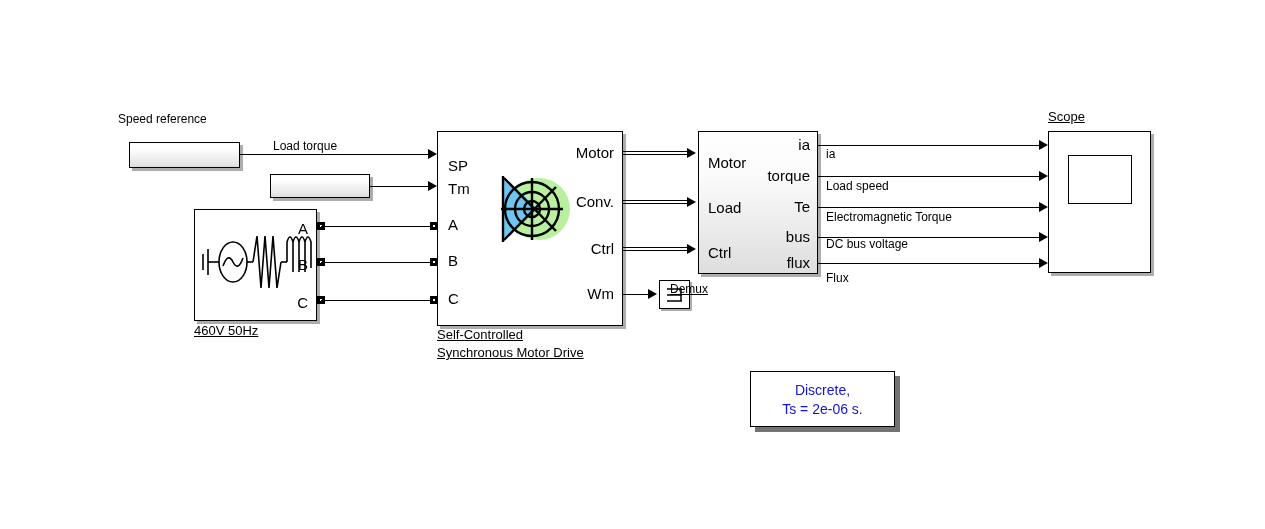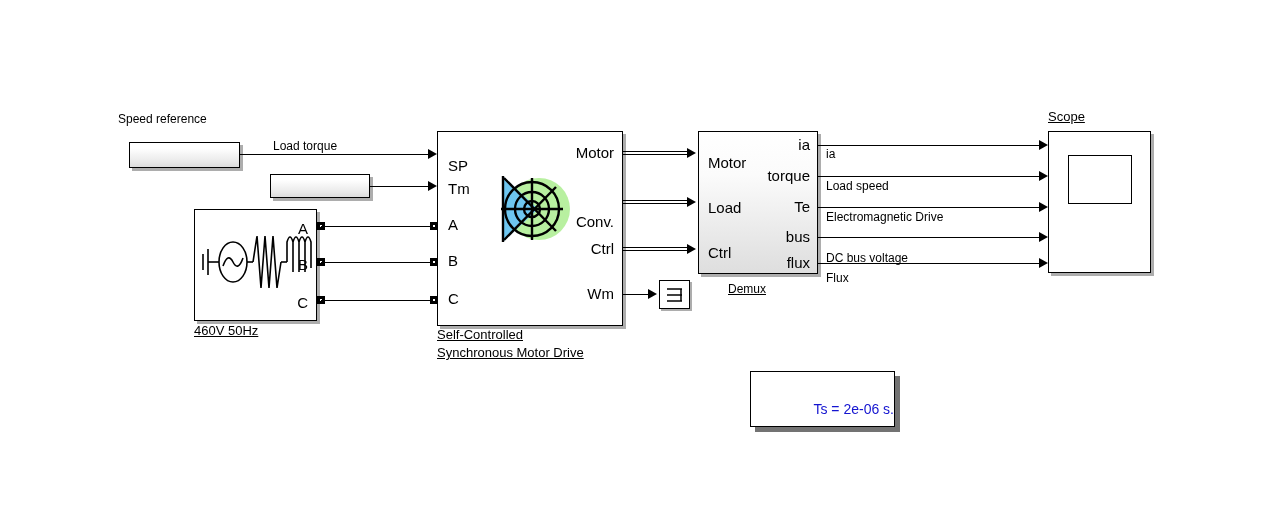--- a/index.html
+++ b/index.html
@@ -195,21 +195,21 @@
 
   <div class="blk" style="left:437px; top:131px; width:186px; height:195px; background:#ffffff;">
 
     <div class="port" style="left:10px; top:12px;margin-top:13px;">SP</div>
     <div class="port" style="left:10px; top:48px;">Tm</div>
     <div class="port" style="left:10px; top:84px;">A</div>
     <div class="port" style="left:10px; top:120px;">B</div>
     <div class="port" style="left:10px; top:158px;">C</div>
 
     <div class="port right" style="right:8px; top:12px;">Motor</div>
-    <div class="port right" style="right:8px; top:61px;margin-top:20px;">Conv.</div>
+    <div class="port right" style="right:8px; top:61px;">Conv.</div>
     <div class="port right" style="right:8px; top:108px;">Ctrl</div>
     <div class="port right" style="right:8px; top:153px;">Wm</div>
 
     <svg style="position:absolute; left:56px; top:41px;" width="80" height="82" viewBox="0 0 80 82">
 
       <circle cx="45" cy="36" r="31" fill="#b8f0a0" stroke="none"></circle>
 
       <path d="M10 4 L10 68 L44 36 Z" fill="#6ec6f0" stroke="none"></path>
       <g fill="none" stroke="#000" stroke-width="2.4">
 
@@ -259,45 +259,46 @@
     <div class="port" style="left:9px; top:67px;">Load</div>
     <div class="port" style="left:9px; top:112px;">Ctrl</div>
 
     <div class="port right" style="right:7px; top:4px;">ia</div>
     <div class="port right" style="right:7px; top:35px;">torque</div>
     <div class="port right" style="right:7px; top:66px;">Te</div>
     <div class="port right" style="right:7px; top:96px;">bus</div>
     <div class="port right" style="right:7px; top:122px;">flux</div>
   </div>
 
-  <div class="lbl center" style="left:728px; top:283px; width:120px;">Demux</div>
+  <div class="lbl center" style="left:670px; top:283px; width:120px;">Demux</div>
 
   <div class="wire-h" style="left:818px; top:145px; width:228px;"></div>
   <div class="arrow" style="left:1039px; top:139.5px;"></div>
   <div class="lbl" style="left:826px; top:148px;">ia</div>
 
   <div class="wire-h" style="left:818px; top:176px; width:228px;"></div>
   <div class="arrow" style="left:1039px; top:170.5px;"></div>
   <div class="lbl" style="left:826px; top:180px;">Load speed</div>
 
   <div class="wire-h" style="left:818px; top:207px; width:228px;"></div>
   <div class="arrow" style="left:1039px; top:201.5px;"></div>
-  <div class="lbl" style="left:826px; top:211px;">Electromagnetic Drive</div>
+  <div class="lbl" style="left:826px; top:211px;">Electromagnetic Torque</div>
 
   <div class="wire-h" style="left:818px; top:237px; width:228px;"></div>
   <div class="arrow" style="left:1039px; top:231.5px;"></div>
-  <div class="lbl" style="left:826px; top:252px;">DC bus voltage</div>
+  <div class="lbl" style="left:826px; top:238px;">DC bus voltage</div>
 
   <div class="wire-h" style="left:818px; top:263px; width:228px;"></div>
   <div class="arrow" style="left:1039px; top:257.5px;"></div>
   <div class="lbl" style="left:826px; top:272px;">Flux</div>
 
   <div class="lbl small center" style="left:1048px; top:110px; width:103px;">Scope</div>
 
   <div class="blk" style="left:1048px; top:131px; width:103px; height:142px; background:#ffffff;">
     <div class="scope-screen" style="left:19px; top:23px; width:64px; height:49px;"></div>
   </div>
 
   <div class="blk" style="left:750px; top:371px; width:145px; height:56px; background:#ffffff; box-shadow:5px 5px 0 rgba(0,0,0,0.55);">
-    <div class="powergui-text" style="top:28px;text-align:right;">Ts = 2e-06 s.</div>
+    <div class="powergui-text" style="top:9px;">Discrete,</div>
+    <div class="powergui-text" style="top:28px;">Ts = 2e-06 s.</div>
   </div>
 
 </div>
 
 </body></html>

